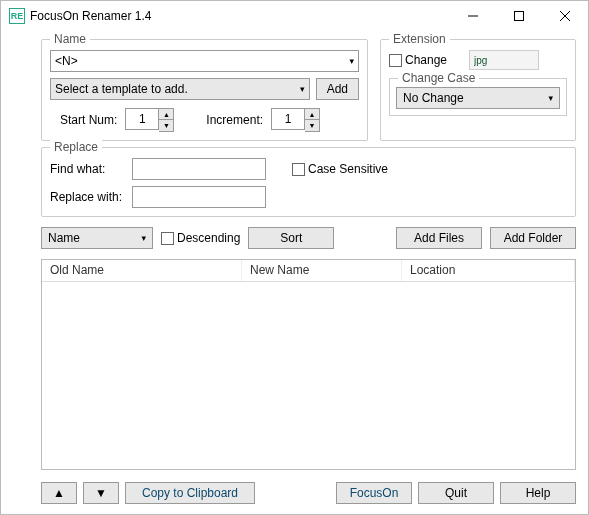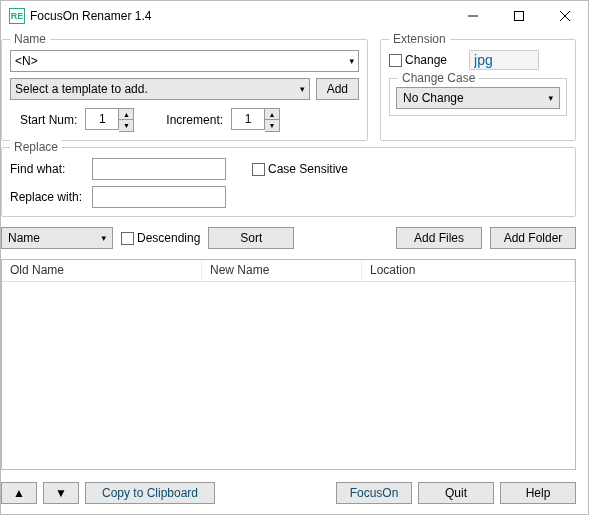--- a/index.html
+++ b/index.html
@@ -4,21 +4,21 @@
 <style>
 * { box-sizing: border-box; margin: 0; padding: 0; }
 body { font-family: 'Segoe UI', Tahoma, sans-serif; font-size: 12px; background: #fff; color: #000; }
 .window { width: 589px; height: 515px; border: 1px solid #bbb; display: flex; flex-direction: column; }
 .titlebar { height: 30px; display: flex; align-items: center; padding: 0 0 0 8px; background: #fff; }
 .appicon { width: 16px; height: 16px; border: 1px solid #2a8; background: #fff; display: flex; align-items: center; justify-content: center; color: #2a8; font-size: 9px; font-weight: bold; margin-right: 5px; }
 .title { flex: 1; font-size: 12px; }
 .winbtns { display: flex; }
 .winbtn { width: 46px; height: 30px; display: flex; align-items: center; justify-content: center; cursor: pointer; }
 .winbtn svg { width: 10px; height: 10px; }
-.content { flex: 1; padding: 8px 12px 10px 0; display: flex; flex-direction: column; gap: 6px; }
+.content { flex: 1; padding: 8px 12px 10px 12px; display: flex; flex-direction: column; gap: 6px; margin-left: 28px; }
 .row1 { display: flex; gap: 12px; }
 .group { border: 1px solid #ccc; border-radius: 2px; padding: 10px 8px 8px 8px; position: relative; }
 .group-label { position: absolute; top: -8px; left: 8px; background: #fff; padding: 0 4px; font-size: 12px; color: #555; }
 .name-group { flex: 1; }
 .ext-group { width: 196px; }
 .name-input-row { display: flex; margin-bottom: 6px; }
 .name-input { flex: 1; height: 22px; border: 1px solid #999; padding: 0 4px; background: #fff; }
 .tmpl-row { display: flex; gap: 6px; margin-bottom: 8px; }
 .tmpl-select { flex: 1; height: 22px; border: 1px solid #999; background: #e8e8e8; padding: 0 4px; display: flex; align-items: center; justify-content: space-between; gap: 8px; }
 .btn { height: 22px; border: 1px solid #999; background: #e8e8e8; padding: 0 10px; font-size: 12px; cursor: pointer; display: inline-flex; align-items: center; justify-content: center; }
@@ -26,21 +26,21 @@
 .num-row { display: flex; align-items: center; gap: 8px; padding-left: 10px; }
 .num-label { font-size: 12px; }
 .spinner { display: flex; }
 .spinner input { width: 34px; height: 22px; border: 1px solid #999; text-align: center; font-size: 12px; }
 .spinctl { display: flex; flex-direction: column; border: 1px solid #999; border-left: none; }
 .spinbtn { width: 14px; height: 11px; background: #e8e8e8; display: flex; align-items: center; justify-content: center; font-size: 7px; line-height: 1; cursor: pointer; }
 .spinbtn:first-child { border-bottom: 1px solid #999; }
 .ext-row { display: flex; align-items: center; gap: 22px; margin-bottom: 8px; }
 .chk { display: flex; align-items: center; gap: 3px; }
 .chkbox { width: 13px; height: 13px; border: 1px solid #666; background: #fff; cursor: pointer; }
-.ext-input { width: 70px; height: 20px; border: 1px solid #ccc; background: #f4f4f4; padding: 0 4px; color: #0369a1; font-size: 14px; }
+.ext-input { width: 70px; height: 20px; border: 1px solid #ccc; background: #f4f4f4; padding: 0 4px; color: #14532d; font-size: 10px; }
 .cc-group { border: 1px solid #ccc; padding: 8px 6px 6px 6px; position: relative; }
 .cc-select { width: 100%; height: 22px; border: 1px solid #999; background: #e8e8e8; padding: 0 6px; display: flex; align-items: center; justify-content: space-between; }
 .replace-group { }
 .rep-row { display: flex; align-items: center; gap: 8px; margin-bottom: 6px; }
 .rep-label { width: 74px; font-size: 12px; }
 .rep-input { width: 134px; height: 22px; border: 1px solid #999; padding: 0 4px; }
 .sortrow { display: flex; align-items: center; gap: 8px; margin-top: 4px; }
 .sort-select { width: 112px; height: 22px; border: 1px solid #999; background: #e8e8e8; padding: 0 6px; display: flex; align-items: center; justify-content: space-between; }
 .spacer { flex: 1; }
 .btn-wide { width: 86px; }

